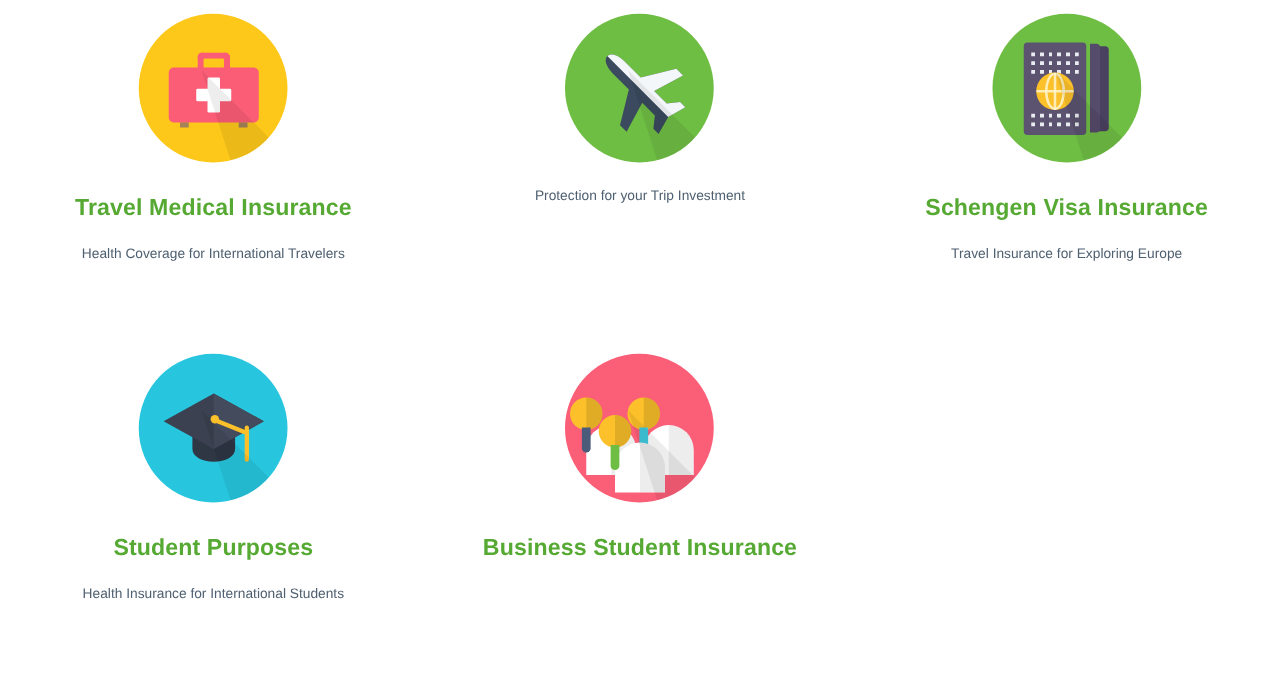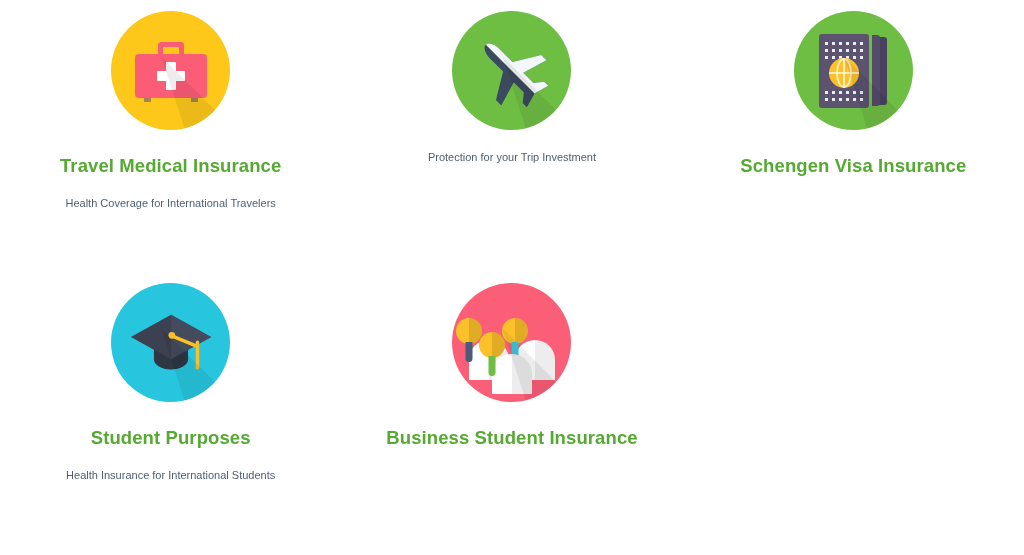--- a/index.html
+++ b/index.html
@@ -146,20 +146,21 @@
           </div>
           <div class="dotgrid bot">
             <div class="drow"></div>
               <div class="drow"></div>
           </div>
         </div>
       </div>
       <div class="shadow"></div>
     </div>
     <div class="title">Schengen Visa Insurance</div>
+    <div class="subtitle">Travel Insurance for Exploring Europe</div>
   </div>
 
   <div class="card">
     <div class="icon-wrap" style="background:#27c6de">
       <svg class="cap" viewBox="0 0 100 82">
         <path d="M30 40 h40 v20 c0 7 -9 12 -20 12 s-20 -5 -20 -12 z" fill="#2f3644"></path>
         <path d="M50 8 L97 34 L50 60 L3 34 Z" fill="#3b4150"></path>
         <path d="M50 8 L97 34 L50 60 Z" fill="#444b5c"></path>
         <rect x="49" y="30" width="34" height="4" rx="2" transform="rotate(22 49 32)" fill="#fbc02a"></rect>
         <rect x="79" y="38" width="4" height="34" rx="2" fill="#fbc02a"></rect>

